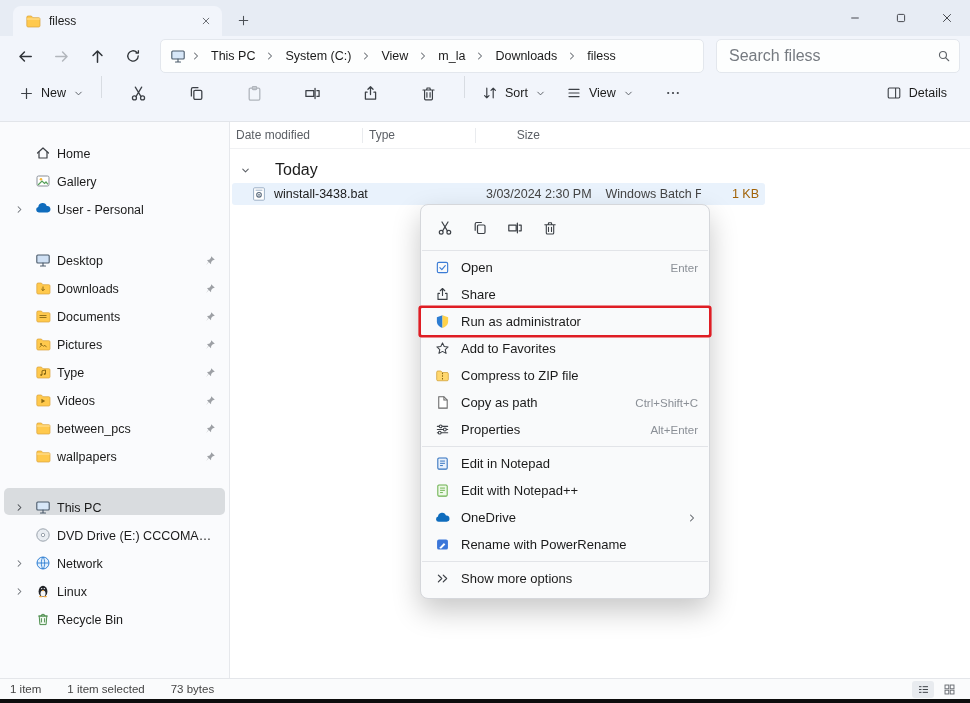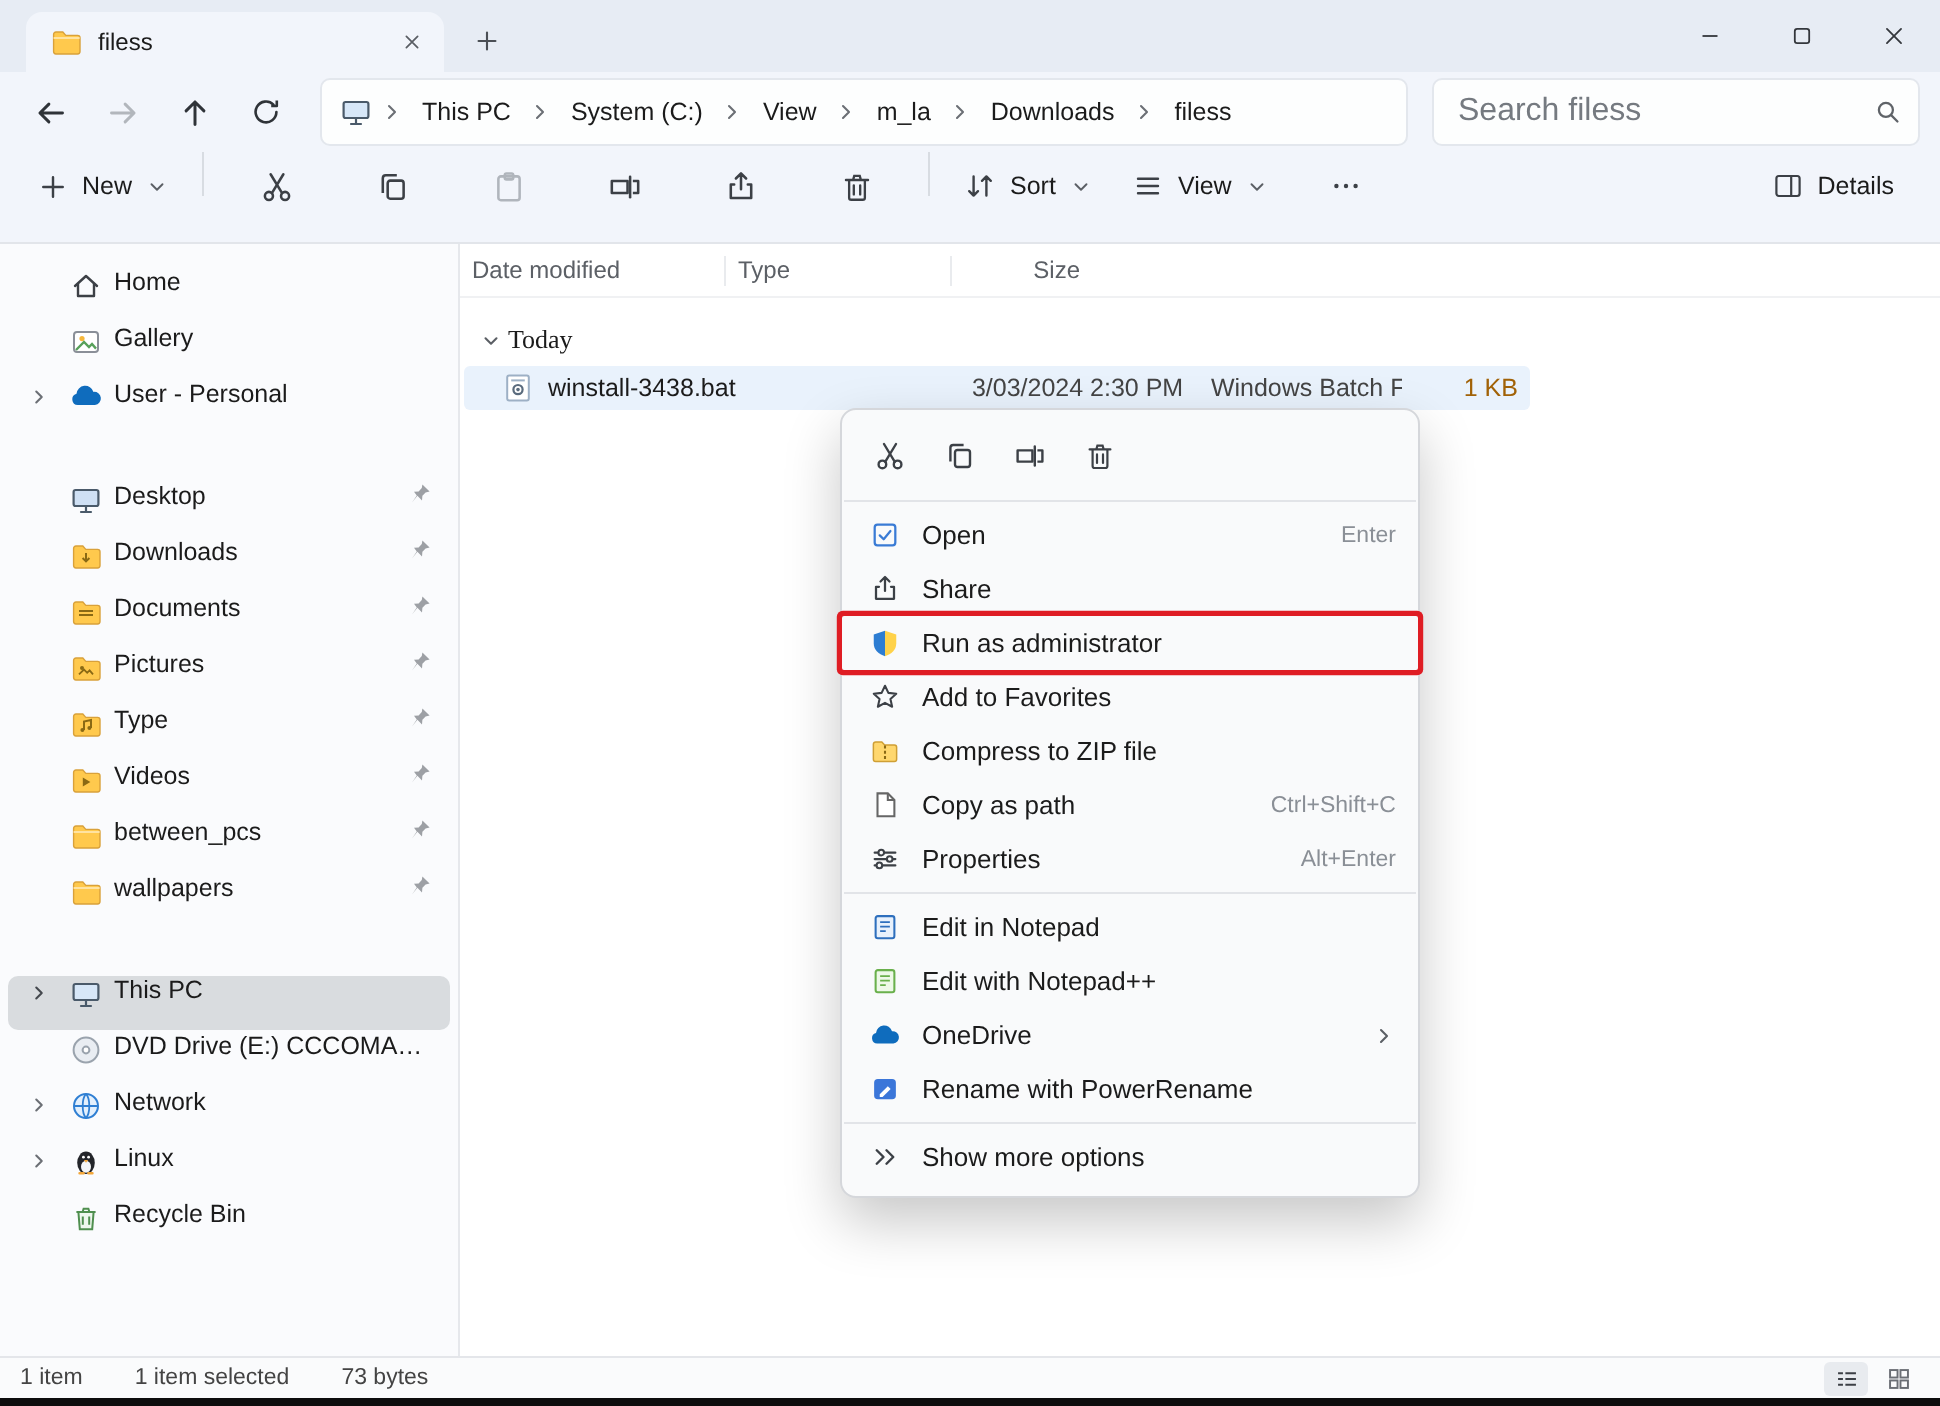--- a/index.html
+++ b/index.html
@@ -28,36 +28,36 @@
   .toolbar{height:45px;background:#f2f5fb;border-bottom:1px solid #e2e5ea;display:flex;align-items:flex-start;padding:0 14px 0 10px;gap:2px;}
   .tb-btn{height:34px;border-radius:5px;display:flex;align-items:center;justify-content:center;gap:7px;padding:0 9px;font-size:12.5px;color:#1b1b1b;flex:none;}
   .tb-icon{width:38px;}
   .tb-divider{width:1px;height:22px;background:#d8dce2;margin:0 6px;flex:none;}
   .tb-right{margin-left:auto;}
   .dim svg *{stroke:#b0b5bc !important;}
 
   
   .bodyarea{display:flex;height:556px;background:#fff;}
   .sidebar{width:229px;flex:none;background:#fafbfd;border-right:1px solid #e6e8ec;padding-top:11px;overflow:hidden;}
-  .side-item{height:27px;display:flex;align-items:flex-start;gap:6px;padding:0 8px 0 6px;margin:1px 4px;border-radius:5px;font-size:12.5px;color:#1b1b1b;}
+  .side-item{height:27px;display:flex;align-items:flex-end;gap:6px;padding:0 8px 0 6px;margin:1px 4px;border-radius:5px;font-size:12.5px;color:#1b1b1b;}
   .side-item.selected{background:#d9dcdf;}
   .chev-slot{width:18px;height:16px;display:flex;align-items:center;justify-content:center;flex:none;}
   .s-icon{width:17px;height:17px;flex:none;display:flex;align-items:center;justify-content:center;}
   .s-label{flex:1;white-space:nowrap;overflow:hidden;text-overflow:ellipsis;}
   .pin{width:13px;height:13px;flex:none;opacity:.85;}
   .side-gap{height:22px;}
 
   .main{flex:1;position:relative;min-width:0;}
   .col-headers{height:26px;display:flex;align-items:center;font-size:12px;color:#5c6066;border-bottom:1px solid #f0f1f3;}
   .col{padding:0 6px;border-right:1px solid #e9ebee;height:15px;display:flex;align-items:center;}
   .col.name{width:250px;padding-left:25px;}
   .col.date{width:120px;}
   .col.type{width:100px;}
   .col.size{width:58px;justify-content:flex-end;border-right:none;}
-  .group-header{height:26px;margin-top:8px;display:flex;align-items:center;gap:3px;padding-left:10px;font-size:13px;color:#1b1b1b;font-family:Liberation Serif, serif;}
+  .group-header{height:26px;margin-top:8px;display:flex;align-items:center;gap:24px;padding-left:10px;font-size:16px;color:#1b1b1b;}
   .file-row{height:22px;width:533px;margin-left:2px;display:flex;align-items:center;background:#e9f2fc;border-radius:3px;font-size:12.5px;}
   .cell{padding:0 6px;white-space:nowrap;overflow:hidden;}
   .cell.name{width:250px;padding-left:18px;display:flex;align-items:center;gap:7px;}
   .cell.date{width:120px;color:#444;}
   .cell.type{width:100px;color:#444;}
   .cell.size{width:58px;text-align:right;color:#a16207;}
 
   
   .context-menu{position:absolute;left:420px;top:204px;width:288px;background:#f9fafb;border:1px solid #d5d7db;border-radius:8px;box-shadow:0 12px 28px rgba(0,0,0,.22);padding:5px 0 6px;z-index:10;}
   .menu-iconrow{display:flex;align-items:center;gap:7px;padding:4px 8px 5px 10px;}

